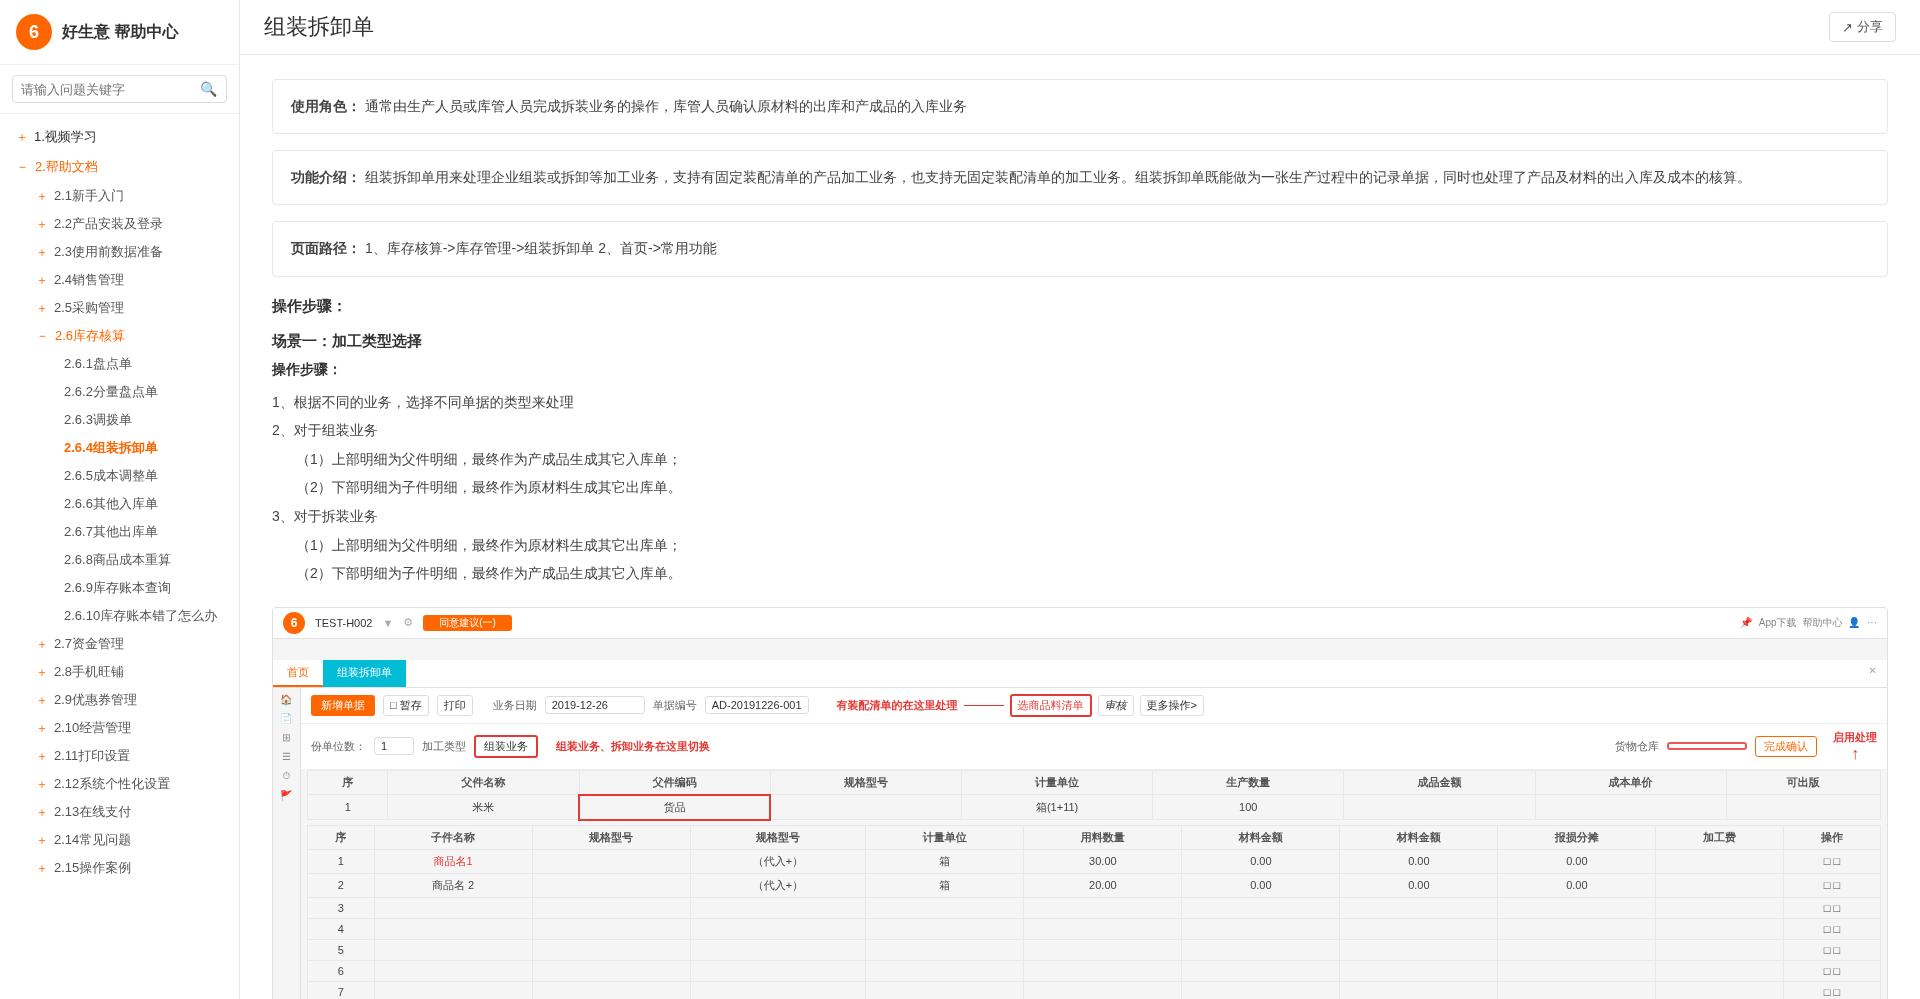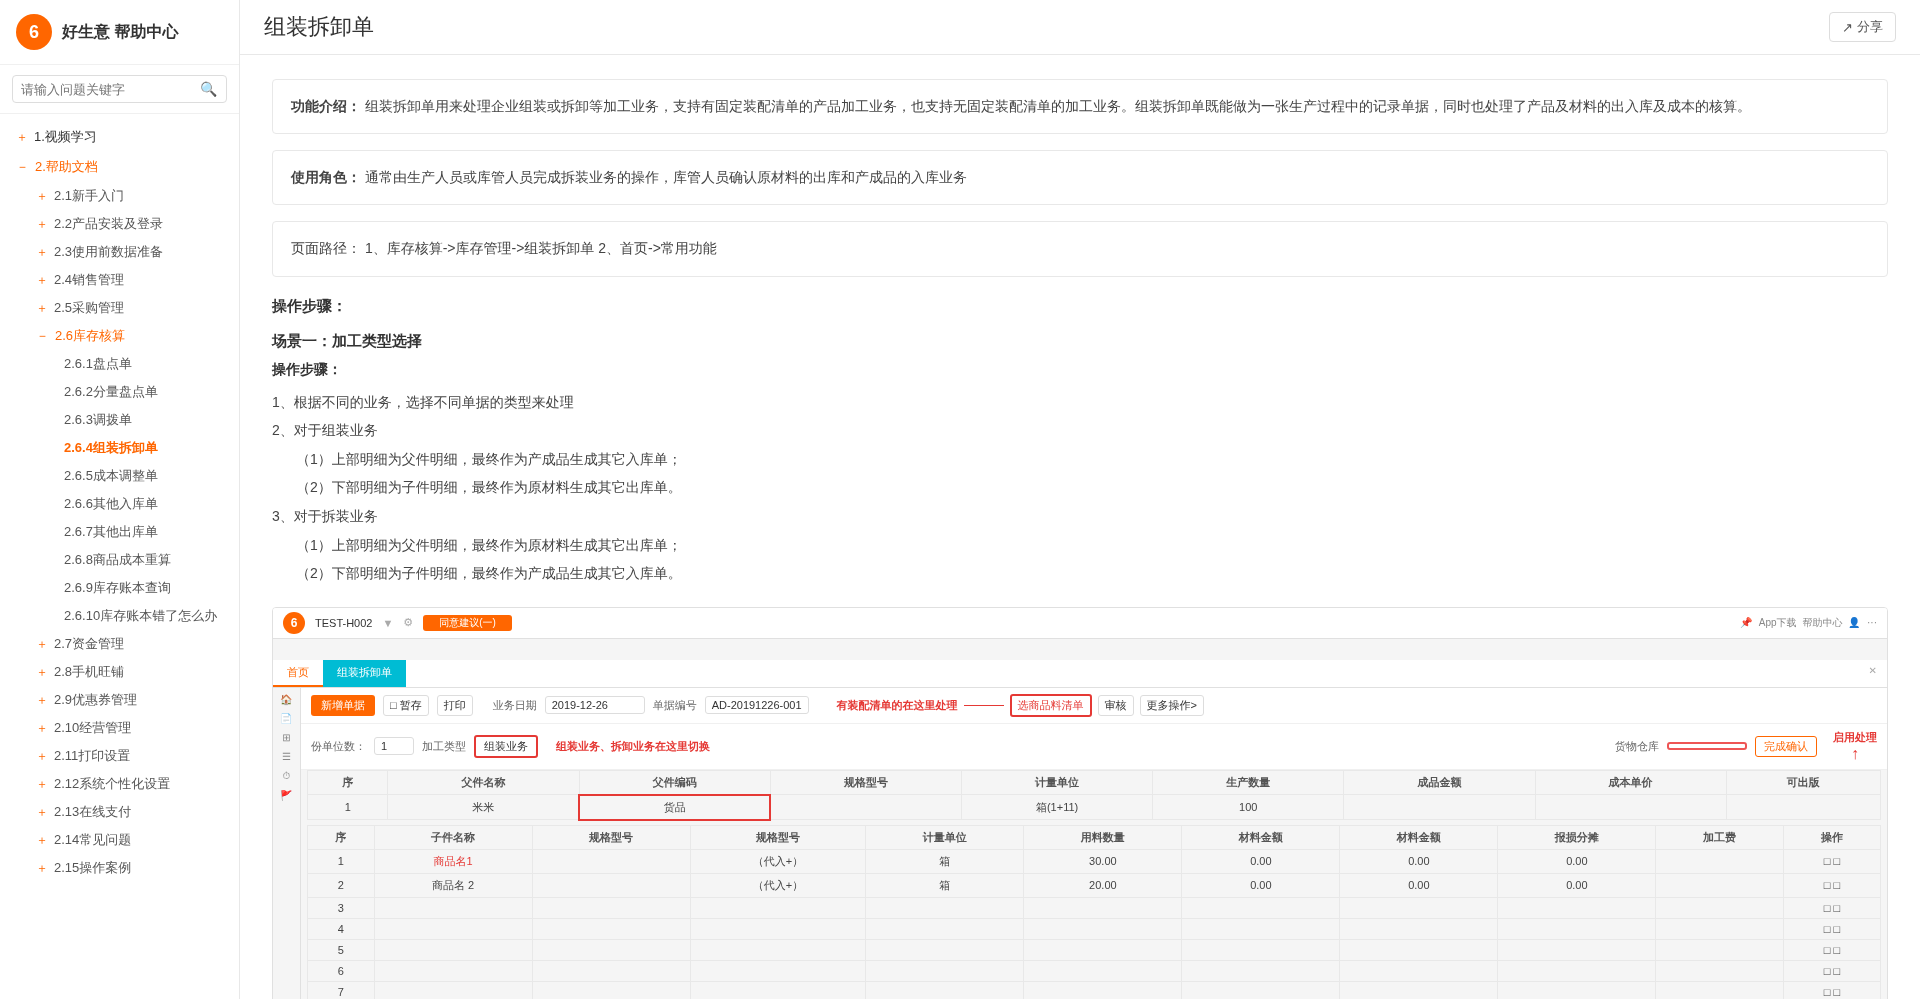--- a/index.html
+++ b/index.html
@@ -381,31 +381,31 @@
     <span id="page-title">组装拆卸单</span>
     <button id="share-btn">
       <span style="font-size:13px;">↗</span>
       <span>分享</span>
     </button>
   </div>
 
   <div id="content-area">
 
     <div class="info-block">
+      <span style="font-weight:bold;">使用角色：</span>
+      <span>通常由生产人员或库管人员完成拆装业务的操作，库管人员确认原材料的出库和产成品的入库业务</span>
+    </div>
+
+    <div class="info-block">
       <span style="font-weight:bold;">功能介绍：</span>
       <span>组装拆卸单用来处理企业组装或拆卸等加工业务，支持有固定装配清单的产品加工业务，也支持无固定装配清单的加工业务。组装拆卸单既能做为一张生产过程中的记录单据，同时也处理了产品及材料的出入库及成本的核算。</span>
     </div>
 
     <div class="info-block">
-      <span style="font-weight:bold;">使用角色：</span>
-      <span>通常由生产人员或库管人员完成拆装业务的操作，库管人员确认原材料的出库和产成品的入库业务</span>
-    </div>
-
-    <div class="info-block">
-      <span style="font-weight:normal;">页面路径：</span>
+      <span style="font-weight:bold;">页面路径：</span>
       <span>1、库存核算-&gt;库存管理-&gt;组装拆卸单 2、首页-&gt;常用功能</span>
     </div>
 
     <div class="section-title">操作步骤：</div>
 
     <div class="scenario-title">场景一：加工类型选择</div>
 
     <div class="section-title" style="font-size:14px; margin-top:10px;">操作步骤：</div>
 
     <div class="step-list">
@@ -461,21 +461,21 @@
               <span style="border:1px solid #ddd;padding:2px 6px;border-radius:3px;font-size:11px;cursor:pointer;background:#fff;">打印</span>
               <span style="margin-left:12px;" class="mock-label">业务日期</span>
               <span class="mock-input">2019-12-26</span>
               <span class="mock-label">单据编号</span>
               <span class="mock-input">AD-20191226-001</span>
 
               <div style="display:inline-flex;align-items:center;gap:6px;margin-left:20px;position:relative;">
                 <span style="color:#e53935;font-size:11px;font-weight:bold;">有装配清单的在这里处理</span>
                 <span style="display:inline-block;width:40px;height:1px;background:#e53935;"></span>
                 <span style="border:2px solid #e53935;color:#e53935;border-radius:3px;padding:2px 6px;font-size:11px;cursor:pointer;">选商品料清单</span>
-                <span style="border:1px solid #ddd;padding:2px 6px;border-radius:3px;font-size:11px;background:#fff;cursor:pointer;">审核</span>
+                <span style="border:1px solid #ddd;padding:2px 6px;border-radius:3px;font-size:11px;background:#fff;cursor:pointer;font-style:italic;">审核</span>
                 <span style="border:1px solid #ddd;padding:2px 6px;border-radius:3px;font-size:11px;background:#fff;cursor:pointer;">更多操作&gt;</span>
               </div>
             </div>
 
             <div class="mock-form-row">
               <span class="mock-label">份单位数：</span>
               <span class="mock-input" style="min-width:40px;">1</span>
               <span class="mock-label">加工类型</span>
               <span style="border:2px solid #e53935;padding:2px 8px;border-radius:3px;font-size:11px;background:#fff;cursor:pointer;">组装业务</span>
 

